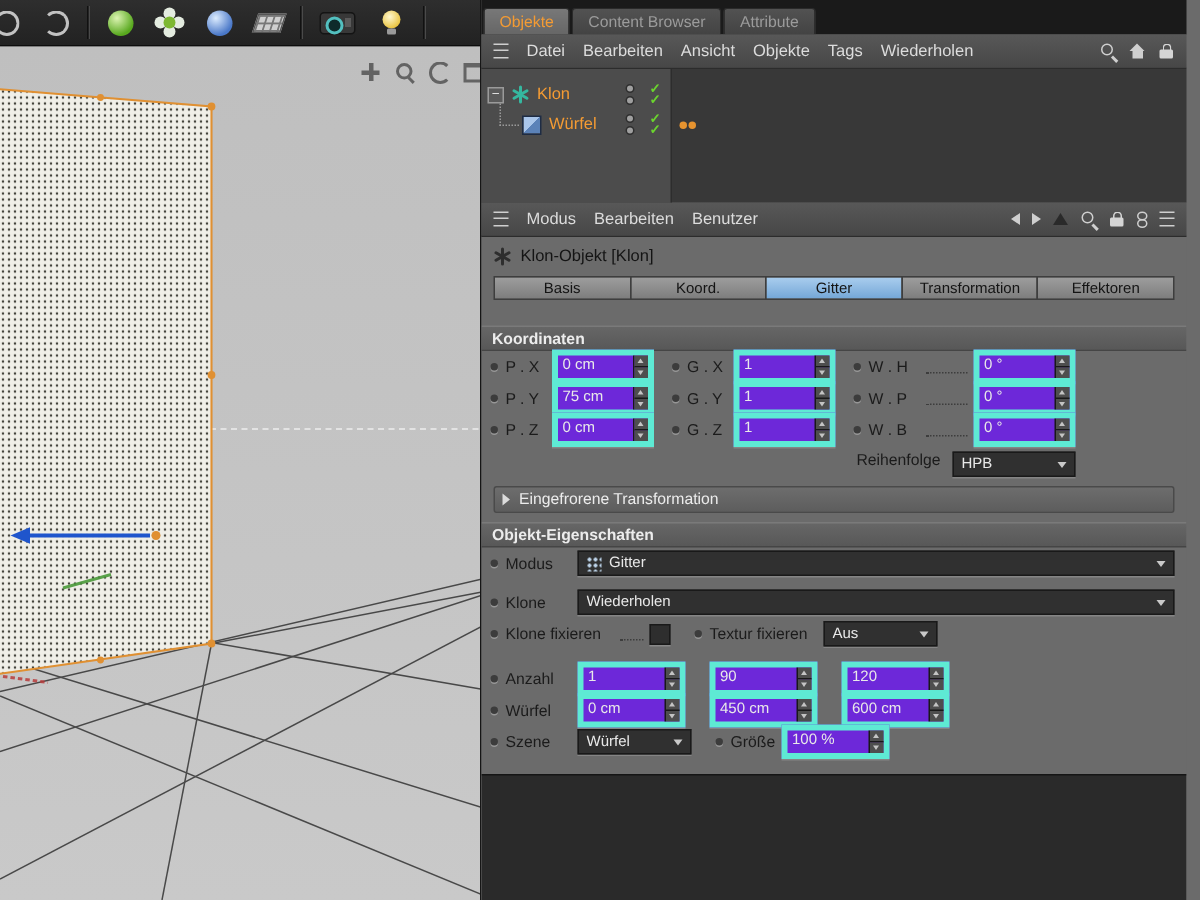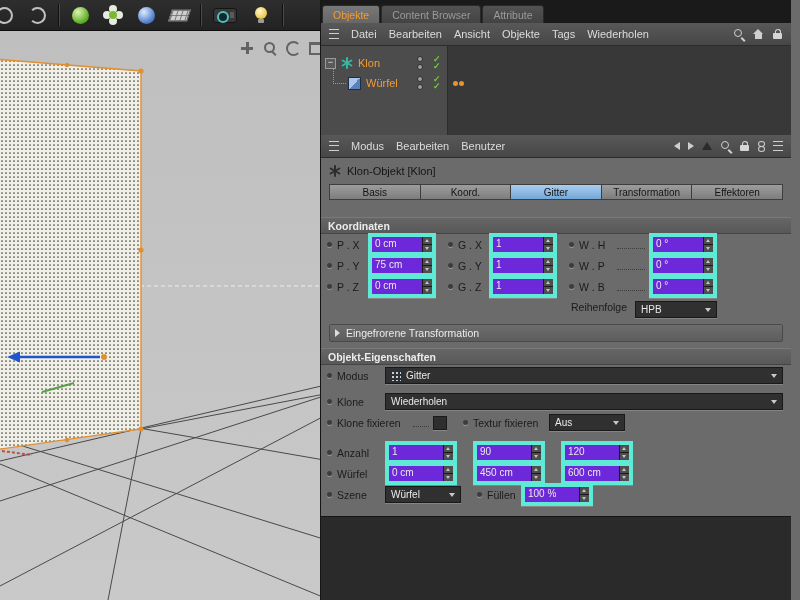--- a/index.html
+++ b/index.html
@@ -529,21 +529,21 @@
       </div>
 
       <div class="prow">
         <span class="port"></span>
         <span class="plabel">Szene</span>
         <span class="dd w64">
             <span class="val">Würfel</span>
           </span>
         <span class="gap16"></span>
         <span class="port"></span>
-        <span style="width:34px">Füllen</span>
+        <span style="width:34px">Größe</span>
         <span class="field w64">
             <span class="val">100 %</span>
             <span class="spin">
               <i class="up"></i>
               <i class="dn"></i>
             </span>
           </span>
       </div>
 
       <div class="attr-fill"></div>

